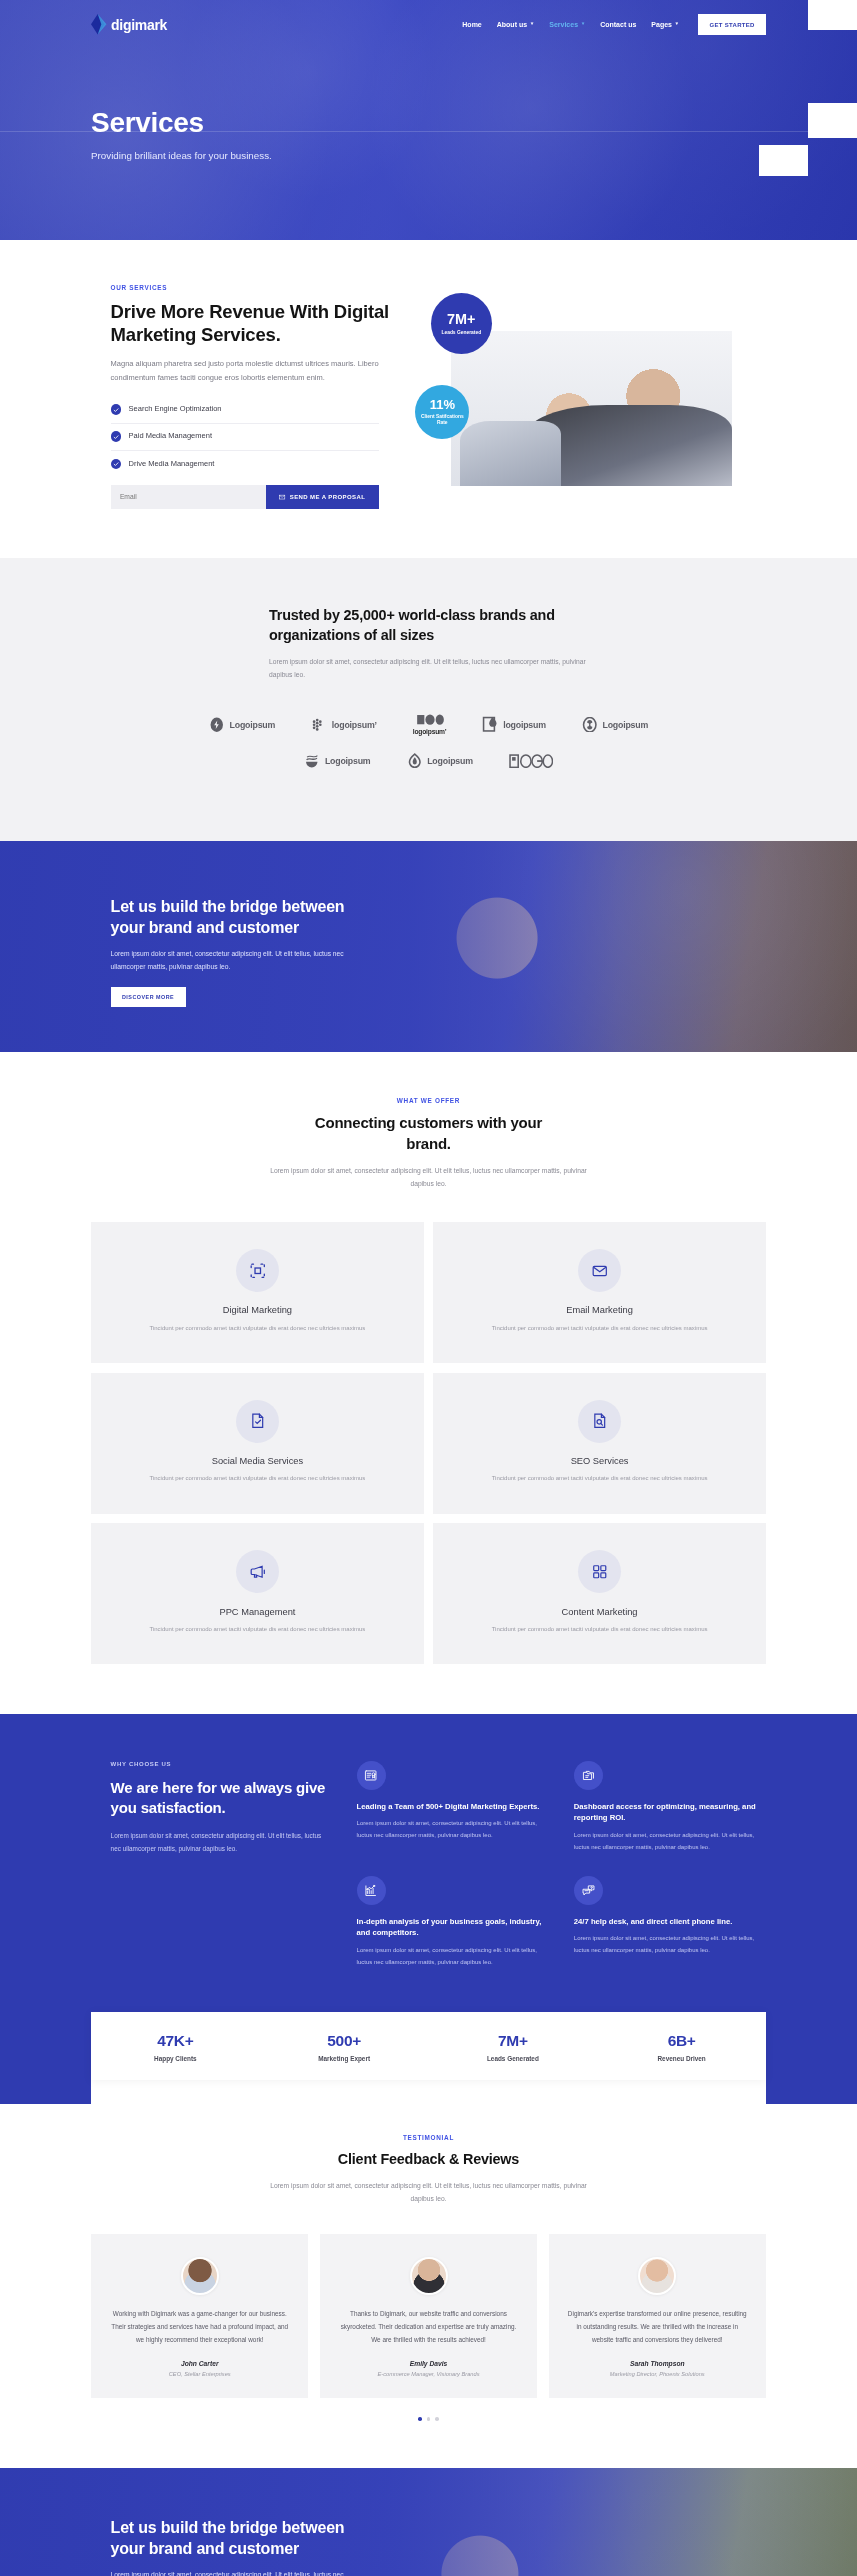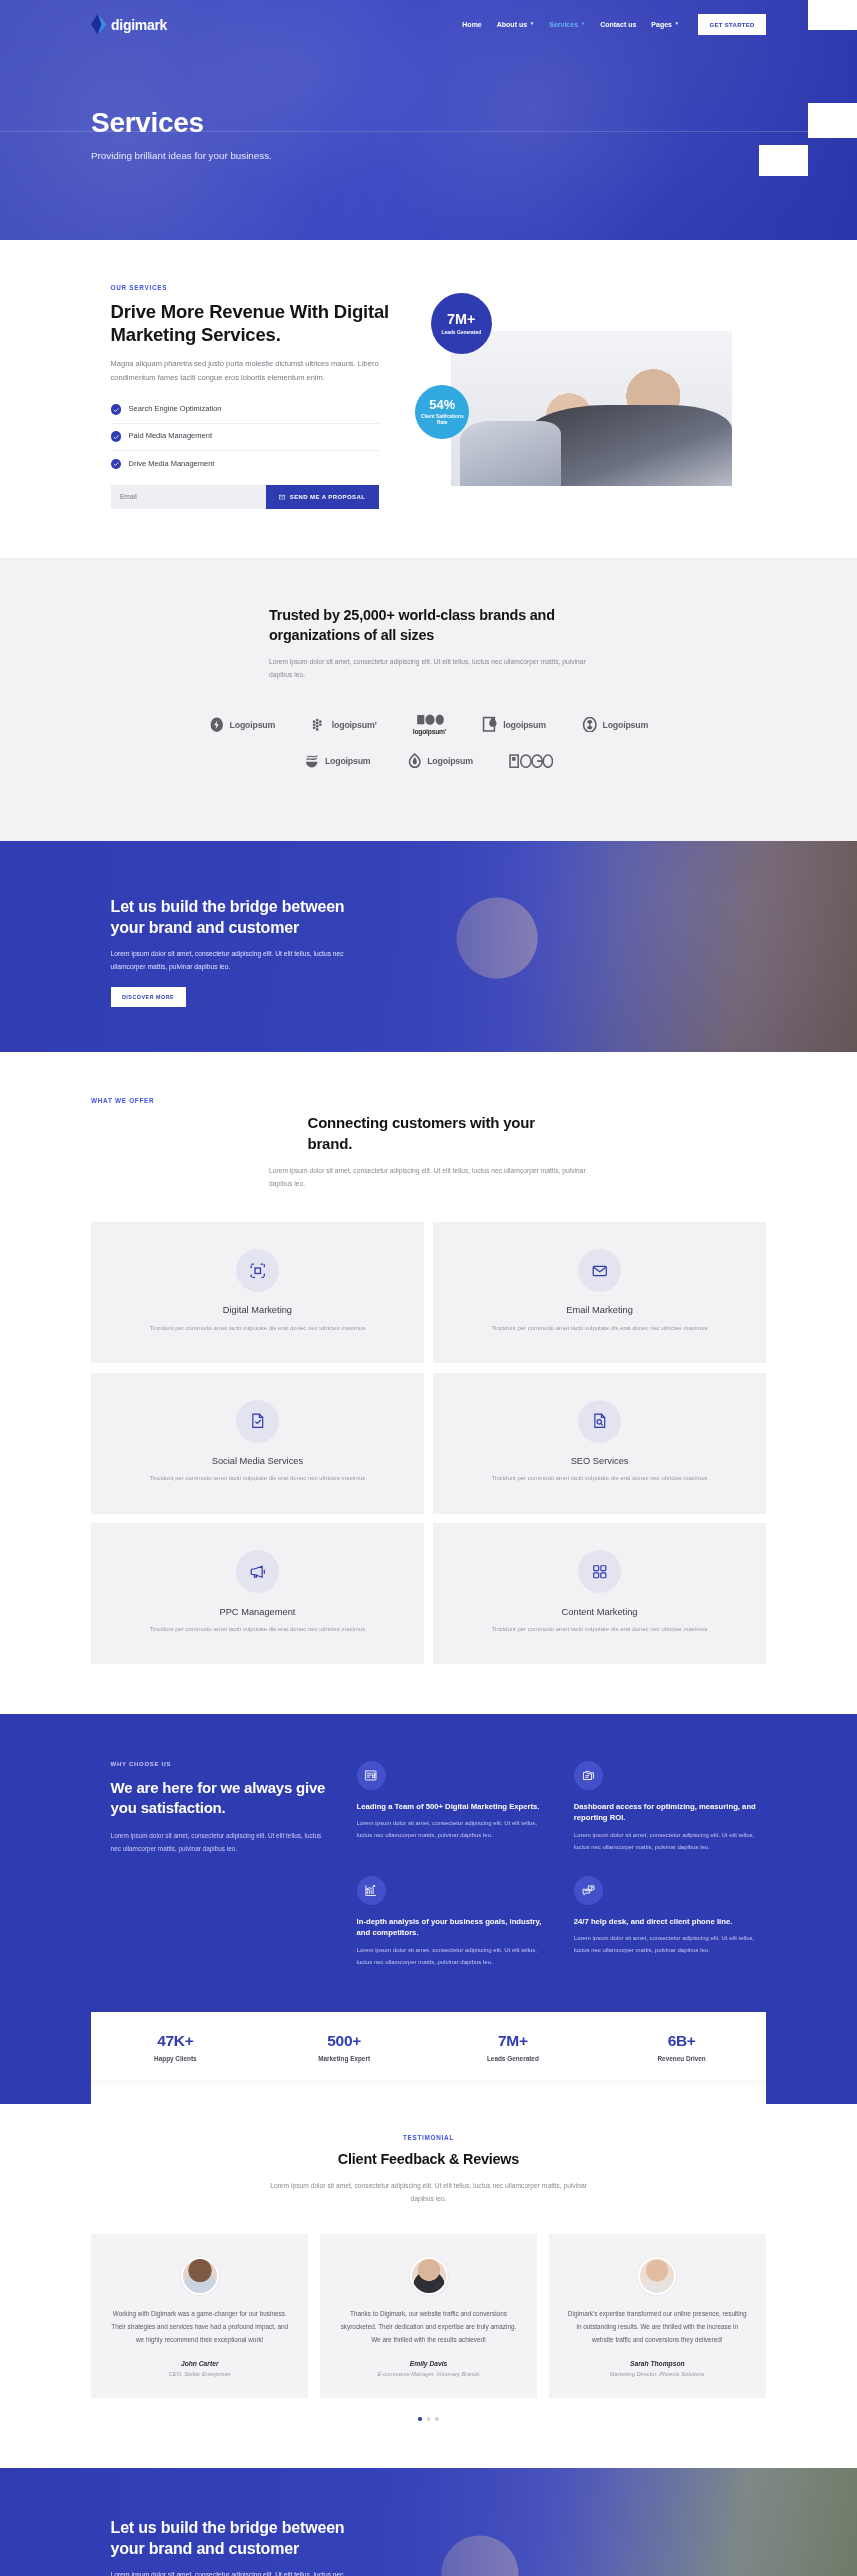--- a/index.html
+++ b/index.html
@@ -157,21 +157,21 @@
   .bridge-h { color:#fff; font-size: 16px; font-weight:700; line-height:1.35; letter-spacing:-0.2px; }
   .bridge-p { color:#dfe3ff; font-size:6.7px; line-height:1.9; margin-top:9.3px; max-width: 242px; }
   .btn-discover {
     display:inline-block; background:#fff; color:#2f3bb0;
     font-size:5.4px; font-weight:700; letter-spacing:0.5px; padding: 6.7px 11.3px;
     margin-top: 13.4px; cursor:pointer;
   }
 
   
   .offer { background:#fff; padding: 45px 0 50px; }
-  .offer-head { }
+  .offer-head { text-align:center; }
   .offer-head .sec-h { font-size: 15px; margin-top: 8.2px; }
   .cards { display:grid; grid-template-columns: repeat(2, 1fr); gap: 9.3px; margin-top: 32px; }
   .card {
     background:#f2f2f4; padding: 27px 18.5px 29px; text-align:center;
   }
   .card-ico {
     width: 43px; height:43px; border-radius:50%; background:#e3e4ef;
     margin: 0 auto; display:flex; align-items:center; justify-content:center;
   }
   .card-ico svg { width: 17.5px; height: 17.5px; }
@@ -345,21 +345,21 @@
           </div>
         </div>
 
         <div class="intro-right">
           <div class="intro-photo"></div>
           <div class="badge badge-leads">
             <span class="badge-num">7M+</span>
             <span class="badge-cap">Leads Generated</span>
           </div>
           <div class="badge badge-rate">
-            <span class="badge-num sm">54%</span>
+            <span class="badge-num sm">11%</span>
             <span class="badge-cap">Client Satifcations Rate</span>
           </div>
         </div>
       </div>
     </div>
   </section>
 
   <section class="trusted">
     <div class="container">
       <h2 class="sec-h" style="max-width:319px;margin:0 auto;">Trusted by 25,000+ world-class brands and organizations of all sizes</h2>

